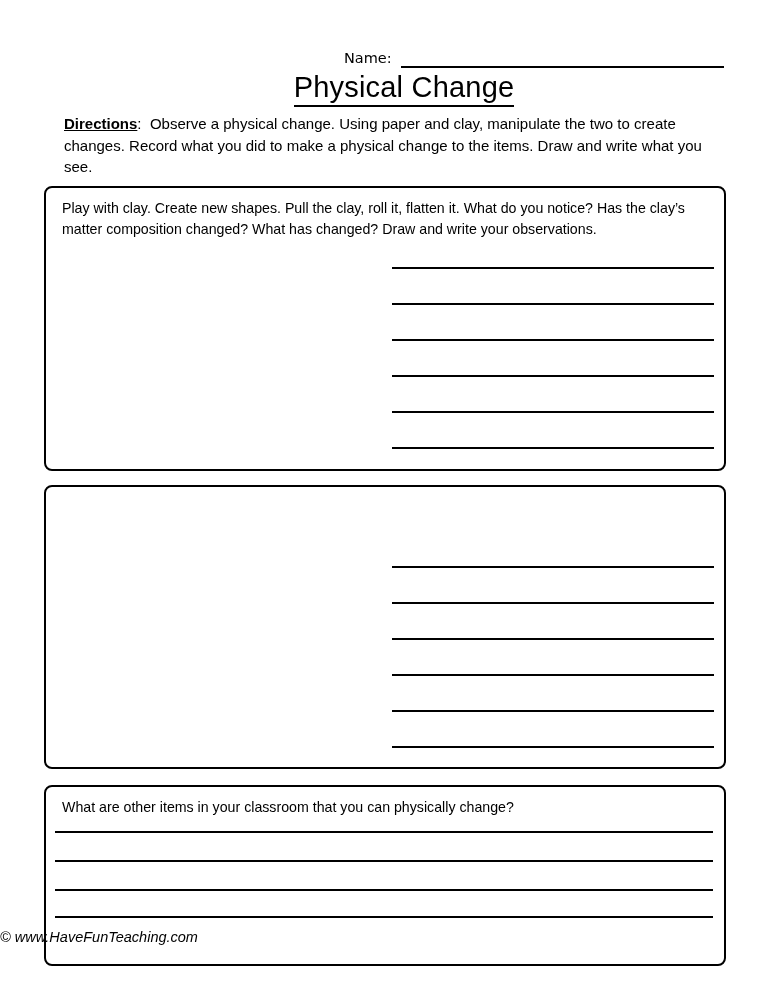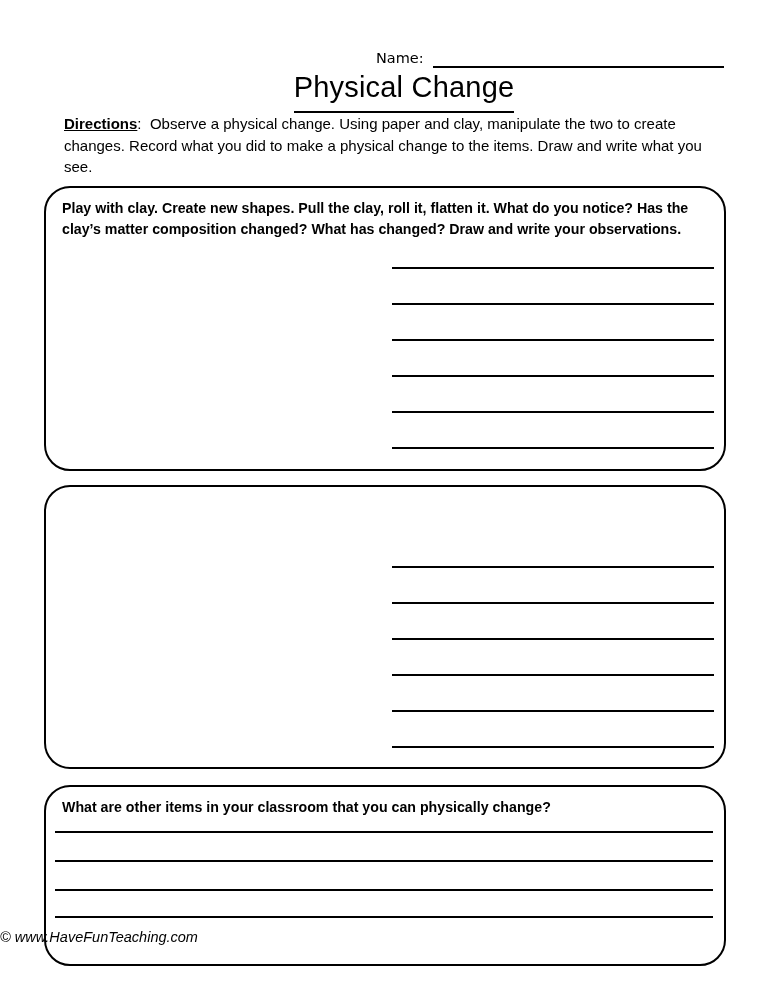--- a/index.html
+++ b/index.html
@@ -33,21 +33,20 @@
     height: 24px;
     display: flex;
     align-items: flex-end;
   }
   .name-label {
     font-family: "DejaVu Sans", sans-serif;
     font-size: 14.5px;
     line-height: 17px;
     white-space: nowrap;
     padding-bottom: 1px;
-    margin-left: 32px;
   }
   .name-blank {
     flex: 1 1 auto;
     margin-left: 9px;
     border-bottom: 2px solid #000;
     height: 15px;
   }
 
   
   .title {
@@ -56,21 +55,21 @@
     top: 70px;
     width: 772px;
     text-align: center;
   }
   .title-text {
     font-size: 29px;
     line-height: 34px;
     font-weight: normal;
     letter-spacing: 0.2px;
     border-bottom: 2px solid #000;
-    padding-bottom: 7px;
+    padding-bottom: 1px;
     display: inline-block;
     margin-left: 36px;
   }
 
   
   .directions {
     position: absolute;
     left: 64px;
     top: 113px;
     width: 650px;
@@ -80,24 +79,23 @@
   }
   .directions-label {
     font-weight: bold;
     text-decoration: underline;
   }
 
   
   .box {
     position: absolute;
     border: 2.2px solid #000;
-    border-radius: 26px;
+    border-radius: 8px;
     box-sizing: border-box;
     background: #fff;
-    font-weight: bold;
   }
   #box-clay   { left: 44px; top: 186px; width: 682px; height: 285px; }
   #box-paper  { left: 44px; top: 485px; width: 682px; height: 284px; }
   #box-other  { left: 44px; top: 785px; width: 682px; height: 181px; }
 
   .box-prompt {
     position: absolute;
     left: 16px;
     top: 10px;
     width: 648px;

